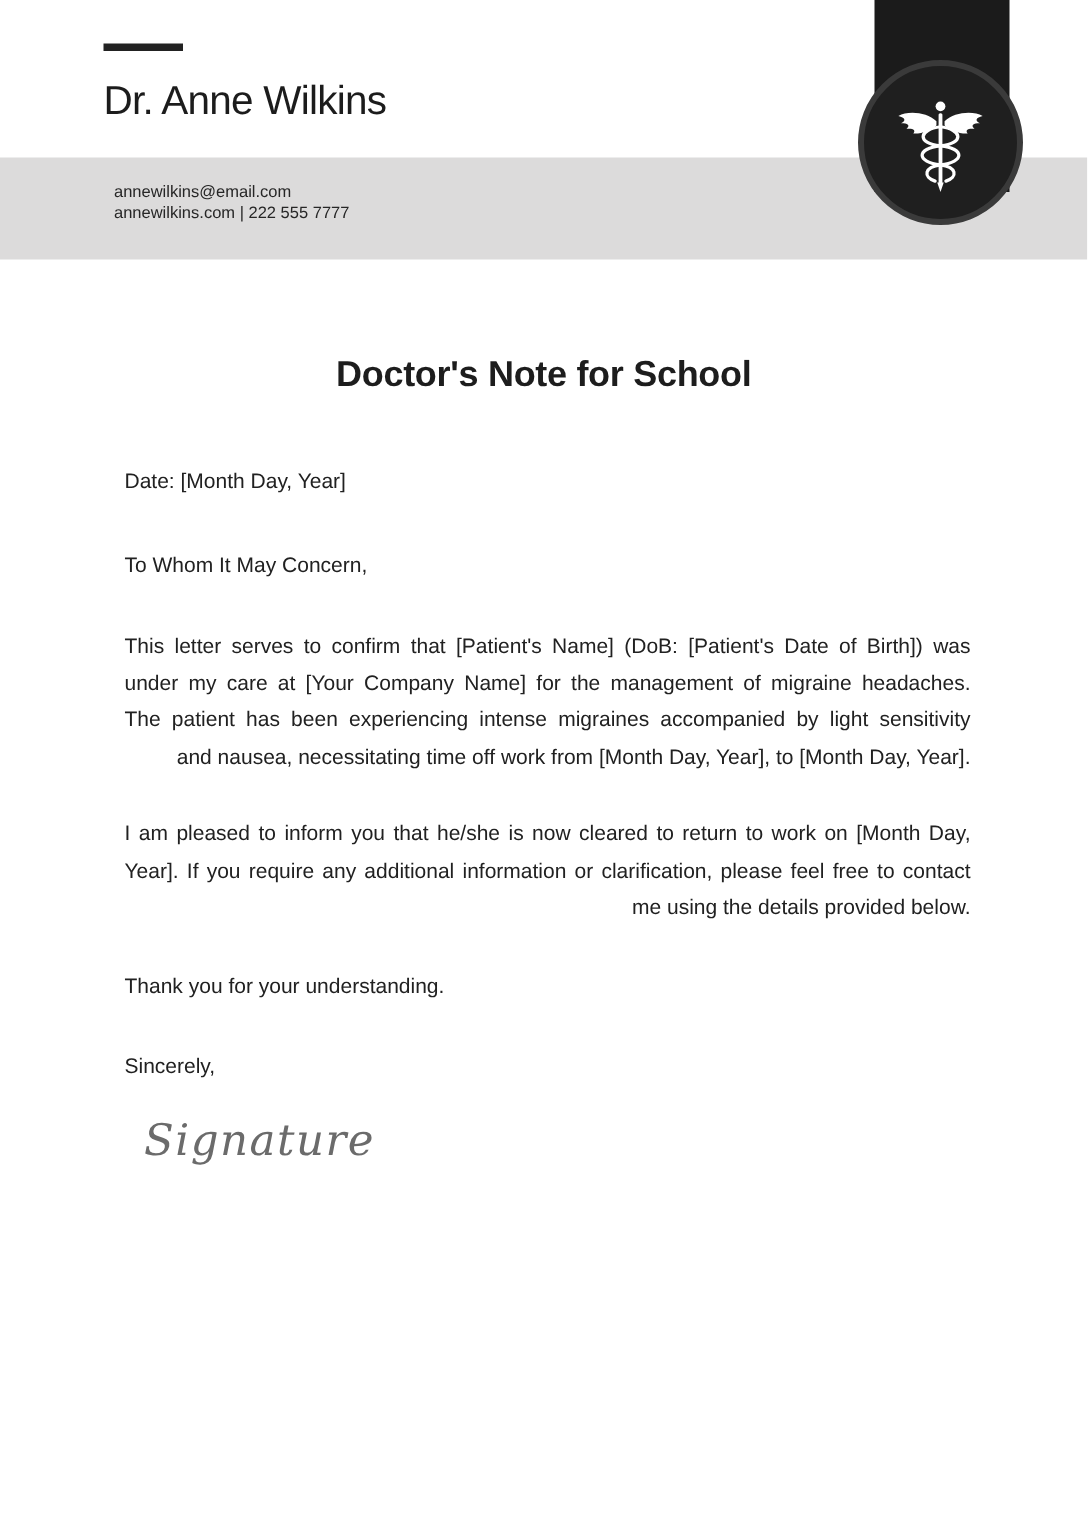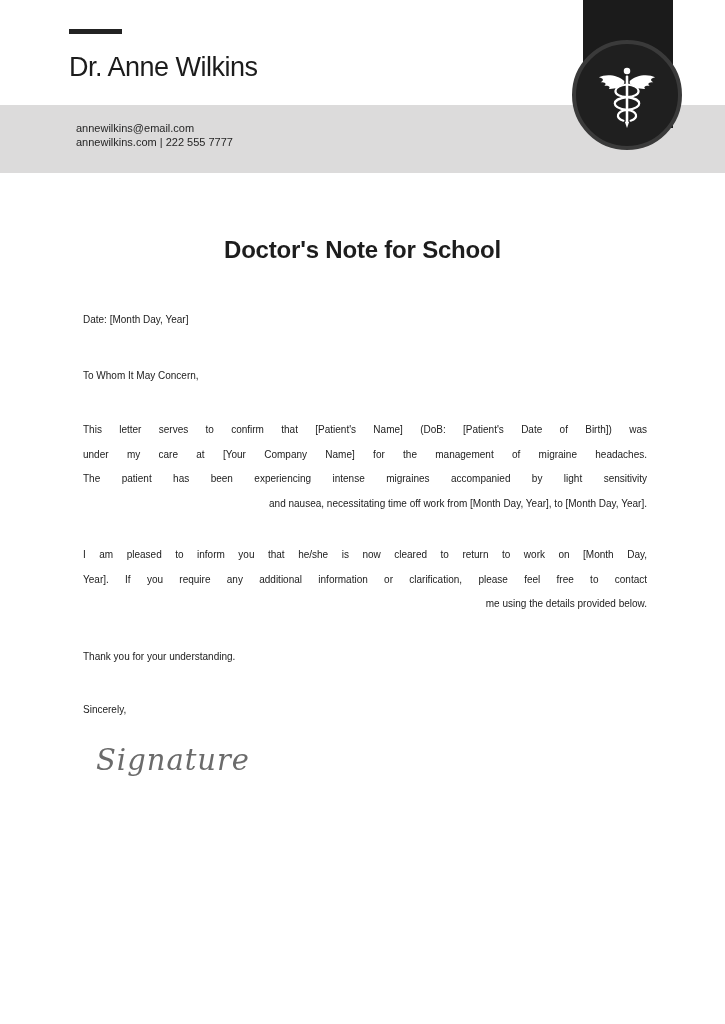--- a/index.html
+++ b/index.html
@@ -72,21 +72,21 @@
     text-align: center;
     font-size: 24px;
     font-weight: 700;
     letter-spacing: -0.2px;
     color: #1d1d1d;
   }
   .block {
     position: absolute;
     left: 83px;
     width: 564px;
-    font-size: 10px;
+    font-size: 14px;
     line-height: 24.5px;
     color: #212121;
   }
   .b-date      { top: 308px; }
   .b-salute    { top: 364px; }
   .b-para1     { top: 418px; }
   .b-para2     { top: 543px; }
   .b-thanks    { top: 645px; }
   .b-signoff   { top: 698px; }
   .jline { text-align: justify; text-align-last: justify; }

